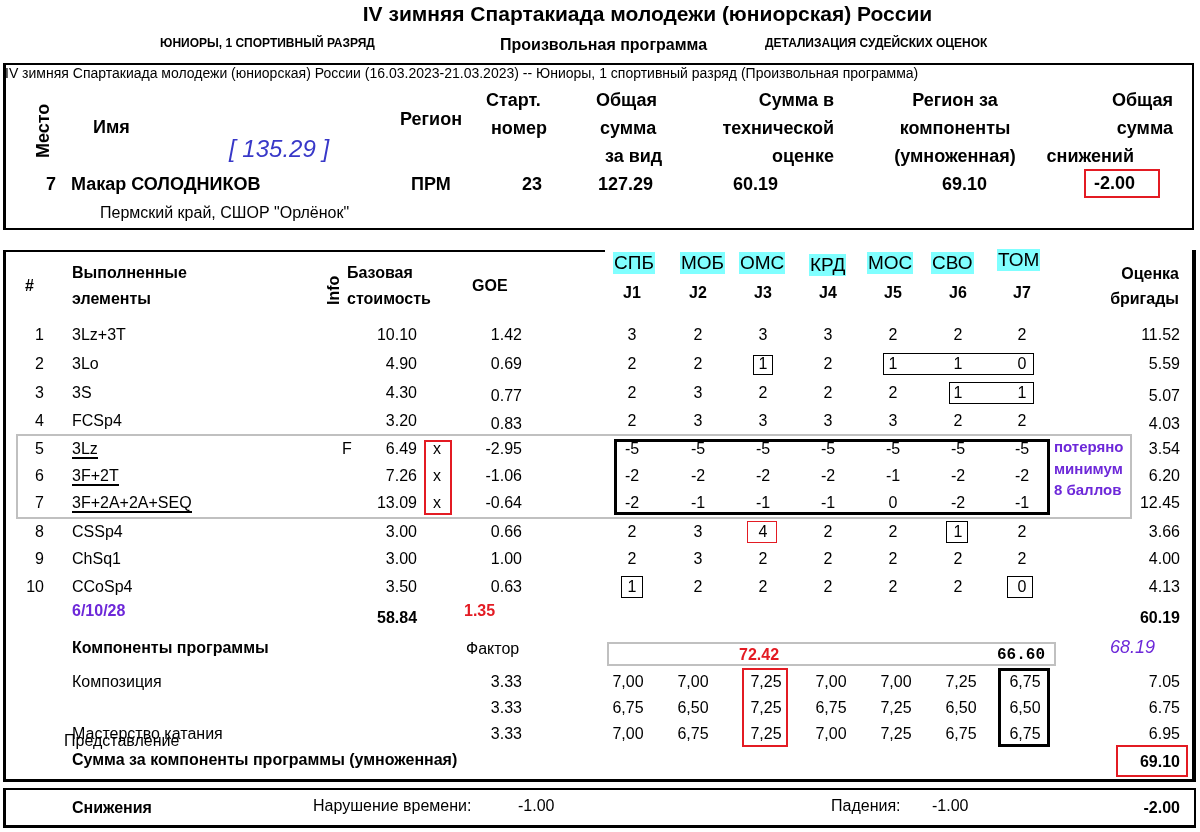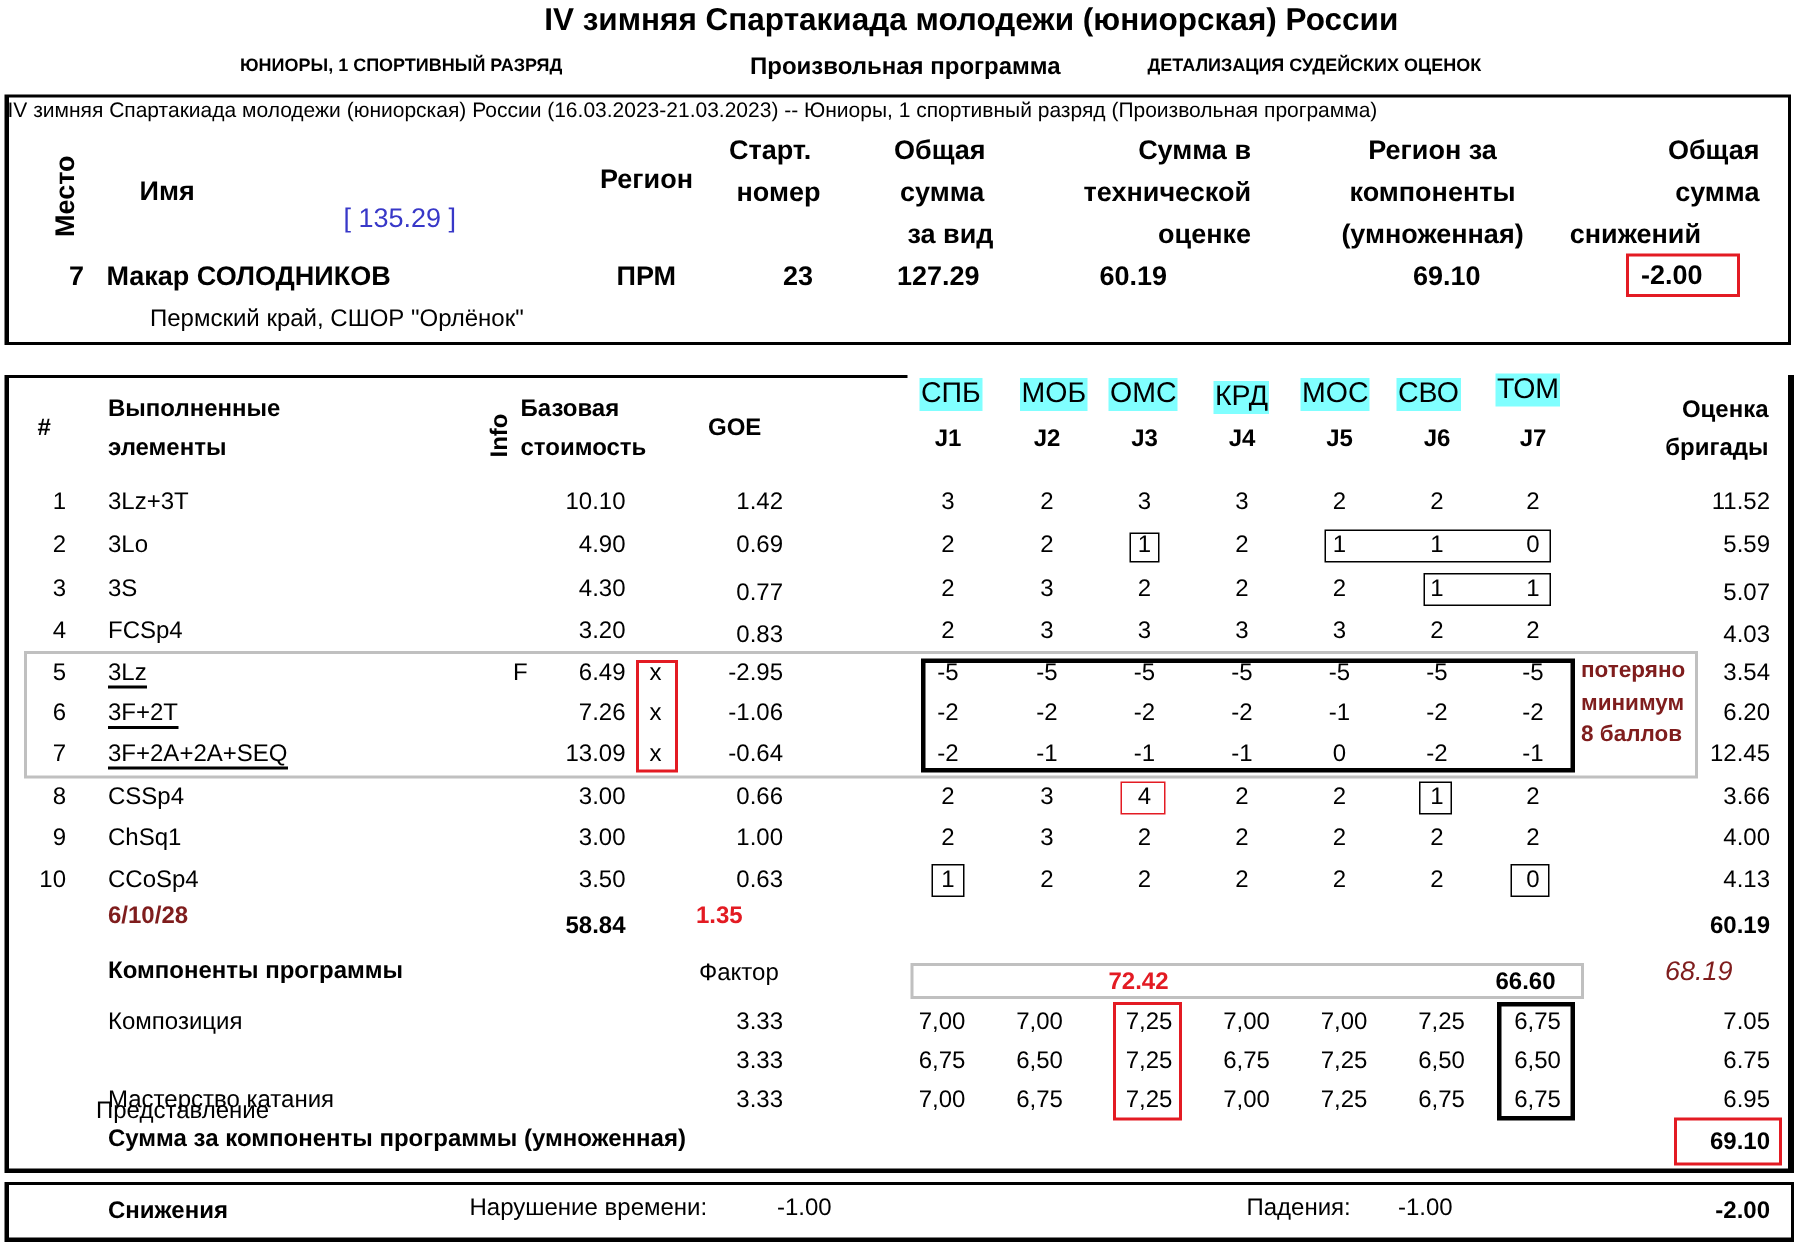--- a/index.html
+++ b/index.html
@@ -20,38 +20,38 @@
   .hdr { font-size: 18px; font-weight: bold; line-height: 29px; }
   .vert { transform: rotate(-90deg); transform-origin: left top; }
 
   .judge-badge { background: #80ffff; font-size: 19px; padding: 0 1px; line-height: 22px; }
   .jcol { font-size: 16px; font-weight: bold; }
   .cell { font-size: 16px; }
   .bx { border: 1px solid #000; }
   .redbx { border: 2px solid #e31b23; }
   .blackbx { border: 3px solid #000; }
   .graybx { border: 2px solid #c0c0c0; }
-  .blue { color: #7f1d1d; }
+  .blue { color: #6d28d9; }
   .red { color: #e31b23; }
   .underline { border-bottom: 2px solid #000; }
 </style>
 </head>
 <body>
 
 <div class="abs title" style="left:0;width:1295px;">IV зимняя Спартакиада молодежи (юниорская) России</div>
 <div class="abs subtitle" style="left:160px;">ЮНИОРЫ, 1 СПОРТИВНЫЙ РАЗРЯД</div>
 <div class="abs" style="left:500px;top:36px;font-size:16px;font-weight:bold;">Произвольная программа</div>
 <div class="abs subtitle" style="left:765px;">ДЕТАЛИЗАЦИЯ СУДЕЙСКИХ ОЦЕНОК</div>
 
 <div class="abs box1"></div>
 <div class="abs" style="left:5px;top:65px;font-size:14px;">IV зимняя Спартакиада молодежи (юниорская) России (16.03.2023-21.03.2023)  --  Юниоры, 1 спортивный разряд  (Произвольная программа)</div>
 
 <div class="abs vert b" style="left:33px;top:158px;font-size:18px;">Место</div>
 <div class="abs b" style="left:93px;top:117px;font-size:18px;">Имя</div>
-<div class="abs" style="left:229px;top:135px;font-size:18px;color:#3838c8;">[ 135.29 ]</div>
+<div class="abs" style="left:229px;top:135px;font-size:24px;font-style:italic;color:#3838c8;">[ 135.29 ]</div>
 <div class="abs b" style="left:400px;top:109px;font-size:18px;">Регион</div>
 <div class="abs hdr" style="left:486px;top:86px;">Старт.</div>
 <div class="abs hdr" style="left:491px;top:114px;">номер</div>
 <div class="abs hdr" style="left:596px;top:86px;">Общая</div>
 <div class="abs hdr" style="left:600px;top:114px;">сумма</div>
 <div class="abs hdr" style="left:605px;top:142px;">за вид</div>
 <div class="abs hdr r" style="left:700px;width:134px;top:86px;">Сумма в</div>
 <div class="abs hdr r" style="left:700px;width:134px;top:114px;">технической</div>
 <div class="abs hdr r" style="left:700px;width:134px;top:142px;">оценке</div>
 <div class="abs hdr c" style="left:870px;width:170px;top:86px;">Регион за</div>
@@ -263,21 +263,21 @@
 
 <div class="abs b blue" style="left:72px;top:602px;font-size:16px;">6/10/28</div>
 <div class="abs b" style="left:377px;top:609px;font-size:16px;">58.84</div>
 <div class="abs b red" style="left:464px;top:602px;font-size:16px;">1.35</div>
 <div class="abs b r" style="left:1100px;width:80px;top:609px;font-size:16px;">60.19</div>
 
 <div class="abs b" style="left:72px;top:639px;font-size:16px;">Компоненты программы</div>
 <div class="abs" style="left:466px;top:640px;font-size:16px;">Фактор</div>
 <div class="abs graybx" style="left:607px;top:642px;width:449px;height:24px;"></div>
 <div class="abs b red" style="left:739px;top:646px;font-size:16px;">72.42</div>
-<div class="abs b" style="left:997px;top:646px;font-size:16px;">66.60</div>
+<div class="abs b" style="left:997px;top:646px;font-size:16px;font-family:Liberation Mono, monospace;">66.60</div>
 <div class="abs blue" style="left:1110px;top:637px;font-size:18px;font-style:italic;">68.19</div>
 
 <div class="abs redbx" style="left:742px;top:668px;width:46px;height:79px;"></div>
 <div class="abs blackbx" style="left:998px;top:668px;width:52px;height:79px;"></div>
 
 <div id="component-rows">
     <div class="abs cell" style="left:72px;top:673px;">Композиция</div>
     <div class="abs cell r" style="left:465px;width:57px;top:673px;">3.33</div>
     <div class="abs cell c" style="left:605px;width:46px;top:673px;">7,00</div>
     <div class="abs cell c" style="left:670px;width:46px;top:673px;">7,00</div>

